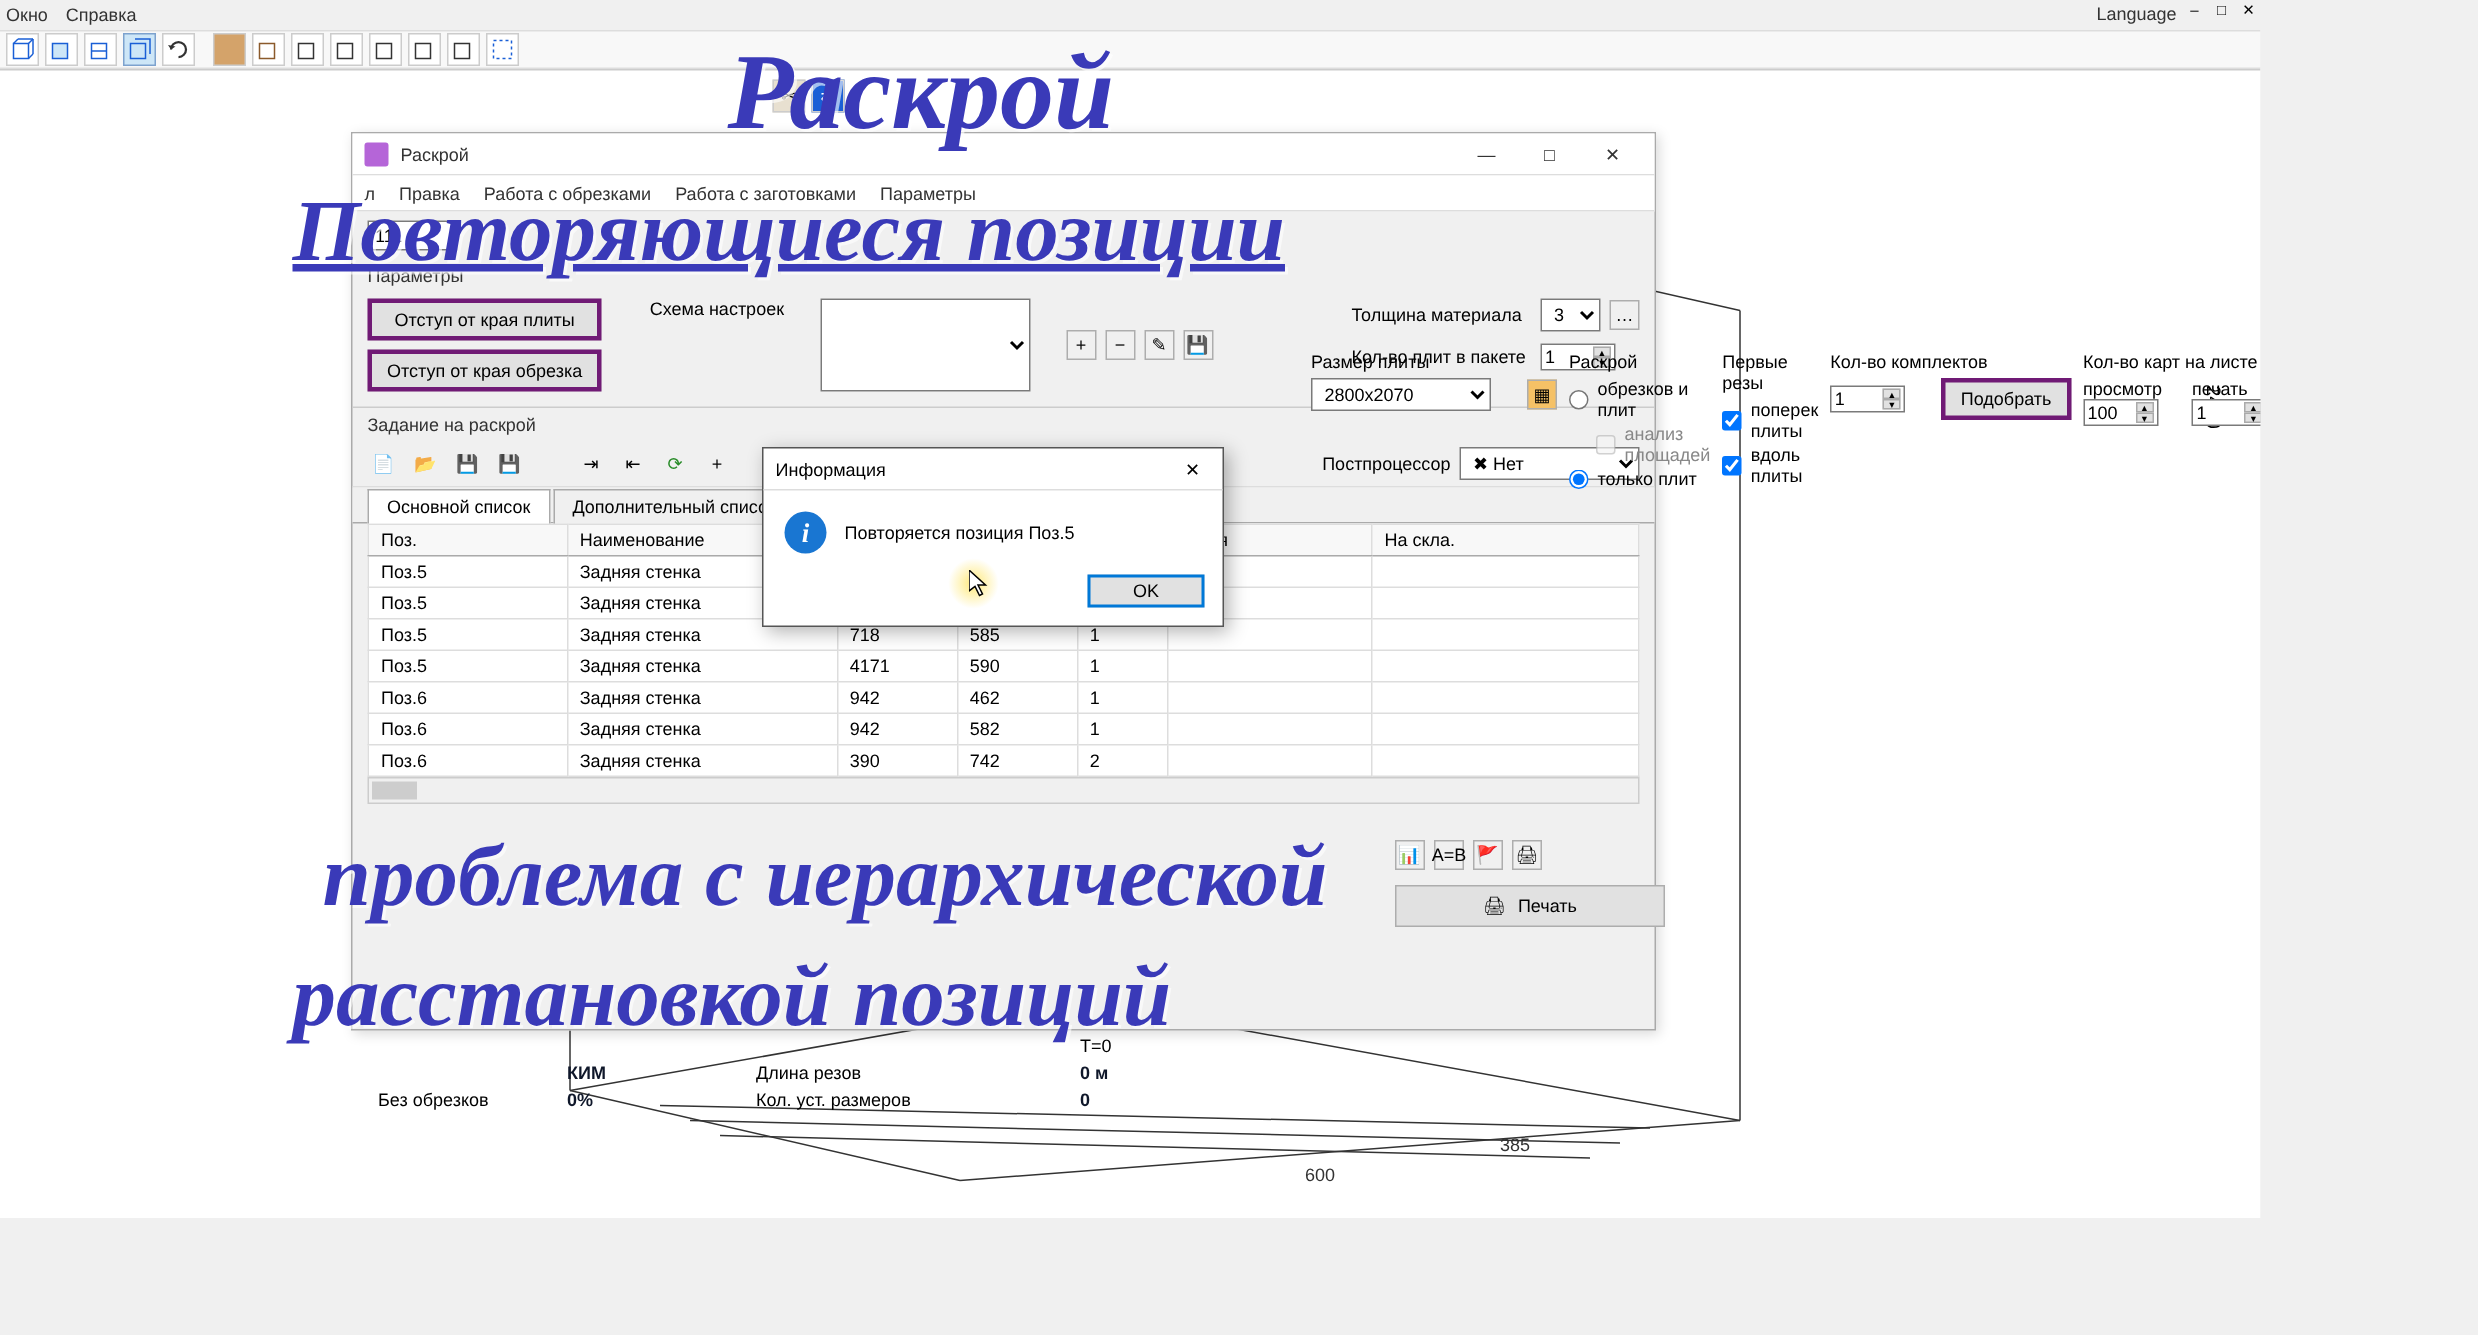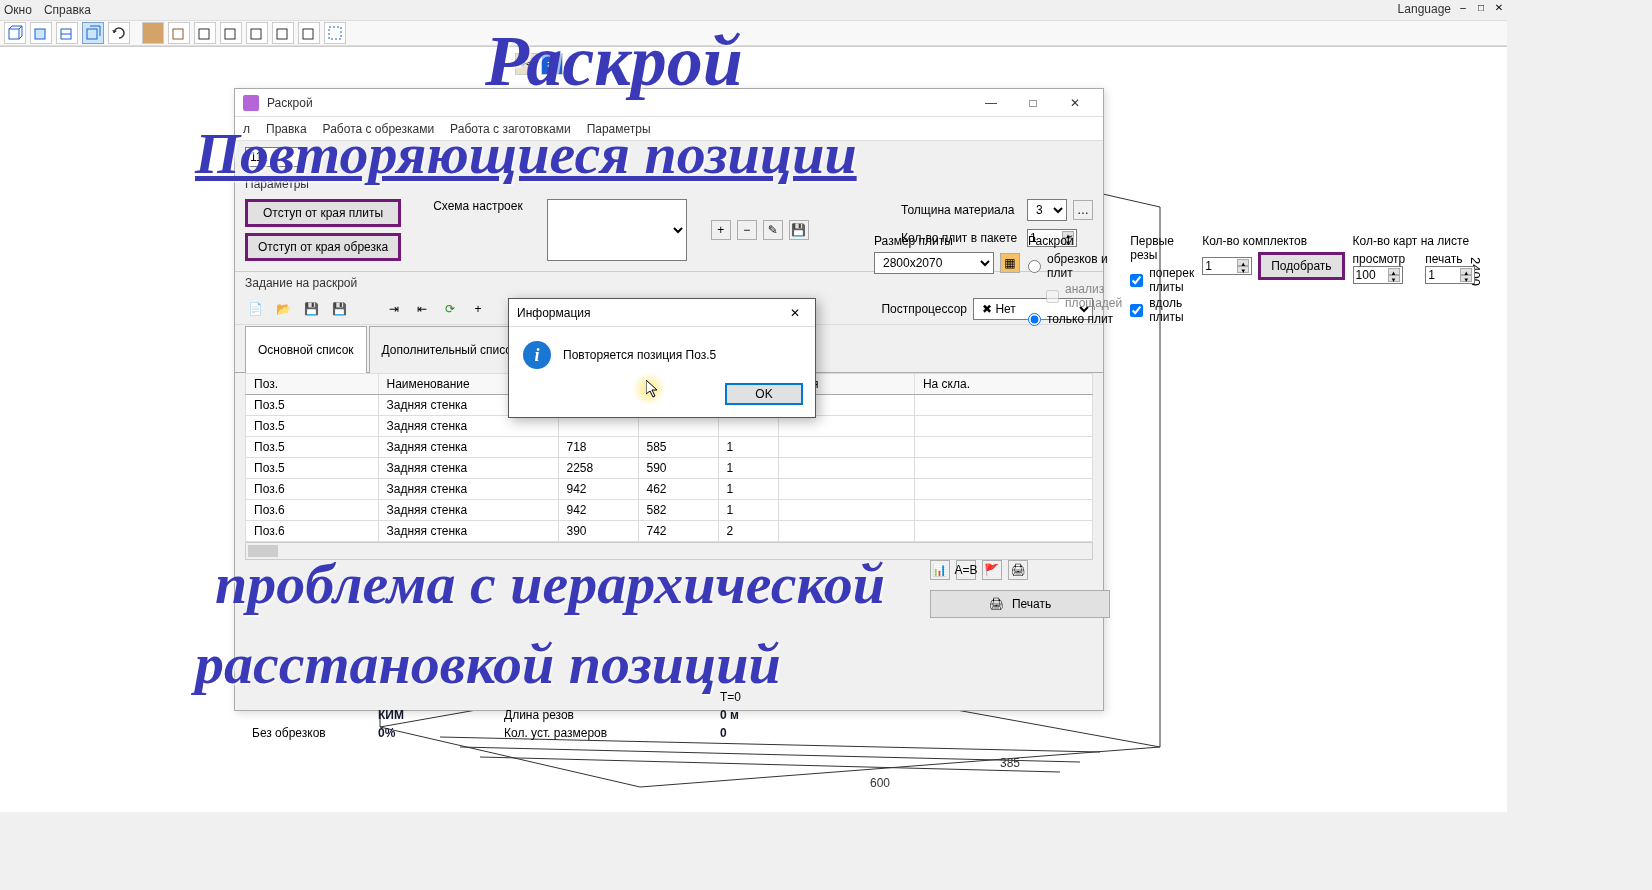--- a/index.html
+++ b/index.html
@@ -47,33 +47,33 @@
 .right-params{display:flex;flex-direction:column;gap:8px;margin-left:auto}
 .rp-row{display:flex;align-items:center;gap:6px}
 .rp-row label{min-width:120px}
 .spinner{width:50px;border:1px solid #7a7a7a;padding:1px 2px;background:#fff;display:flex;align-items:center}
 .spinner input{border:none;width:30px;padding:0}
 .spinner .spbtns{display:flex;flex-direction:column;margin-left:auto}
 .spinner .spbtns span{width:12px;height:7px;font-size:7px;line-height:7px;text-align:center;background:#e1e1e1;border:1px solid #aaa}
 .task-toolbar{display:flex;gap:6px;padding:4px 10px;align-items:center;border-bottom:1px solid #ddd}
 .task-toolbar .tbtn{border:none;background:transparent}
 .tabs{display:flex;padding:0 10px;border-bottom:1px solid #aaa;background:#f0f0f0}
-.tab{padding:16px 12px;border:1px solid #aaa;border-bottom:none;background:#f0f0f0;margin-right:2px;position:relative;top:1px}
+.tab{padding:4px 12px;border:1px solid #aaa;border-bottom:none;background:#f0f0f0;margin-right:2px;position:relative;top:1px}
 .tab.active{background:#fff}
 table.grid{width:calc(100% - 20px);margin:0 10px;border-collapse:collapse;background:#fff}
 table.grid th,table.grid td{border:1px solid #ddd;padding:3px 8px;text-align:left;font-size:12px}
 table.grid th{background:#f8f8f8;font-weight:normal;border-bottom:1px solid #aaa}
 .sc-h{height:18px;background:#f0f0f0;margin:0 10px;border:1px solid #ccc;position:relative}
 .sc-h:before{content:"";position:absolute;left:2px;top:2px;width:30px;height:12px;background:#cdcdcd}
 .sidepanel{position:absolute;left:874px;top:230px;width:180px;z-index:6;display:flex;flex-direction:row;gap:8px}
 .sp-group{padding:4px 0}
 .sp-group label{display:block;margin-bottom:4px}
 .radio,.check{display:flex;align-items:center;gap:6px;margin:2px 0}
 .radio input,.check input{margin:0}
-.sp-row{display:flex;gap:6px;align-items:center}
+.sp-row{display:flex;gap:24px;align-items:center}
 .dialog{position:absolute;left:508px;top:298px;width:308px;background:#fff;border:1px solid #555;box-shadow:3px 3px 12px rgba(0,0,0,.3);z-index:20}
 .dialog .dtitle{height:28px;display:flex;align-items:center;padding:0 8px;border-bottom:1px solid #ddd}
 .dialog .dtitle span:first-child{flex:1}
 .dialog .dtitle .dclose{width:24px;text-align:center;cursor:pointer}
 .dialog .dbody{padding:14px;display:flex;gap:12px;align-items:center}
 .dialog .dicon{width:28px;height:28px;border-radius:50%;background:#1976d2;color:#fff;display:flex;align-items:center;justify-content:center;font-weight:bold;font-size:18px;font-family:Georgia,serif;font-style:italic}
 .dialog .dbtns{padding:0 12px 12px 12px;text-align:right}
 .dialog .dbtns button{width:78px;padding:2px 0;border:2px solid #0078d7;background:#e1e1e1}
 .cursor-glow{position:absolute;left:632px;top:372px;width:34px;height:34px;border-radius:50%;background:radial-gradient(circle,#ffe97a 0%,rgba(255,233,122,0) 70%);z-index:25;pointer-events:none}
 .cursor-arrow{position:absolute;left:646px;top:380px;z-index:26;pointer-events:none}
@@ -320,21 +320,21 @@
           <td>Задняя стенка</td>
           <td>718</td>
           <td>585</td>
           <td>1</td>
           <td></td>
           <td></td>
         </tr>
         <tr>
           <td>Поз.5</td>
           <td>Задняя стенка</td>
-          <td>2258</td>
+          <td>4171</td>
           <td>590</td>
           <td>1</td>
           <td></td>
           <td></td>
         </tr>
         <tr>
           <td>Поз.6</td>
           <td>Задняя стенка</td>
           <td>942</td>
           <td>462</td>

